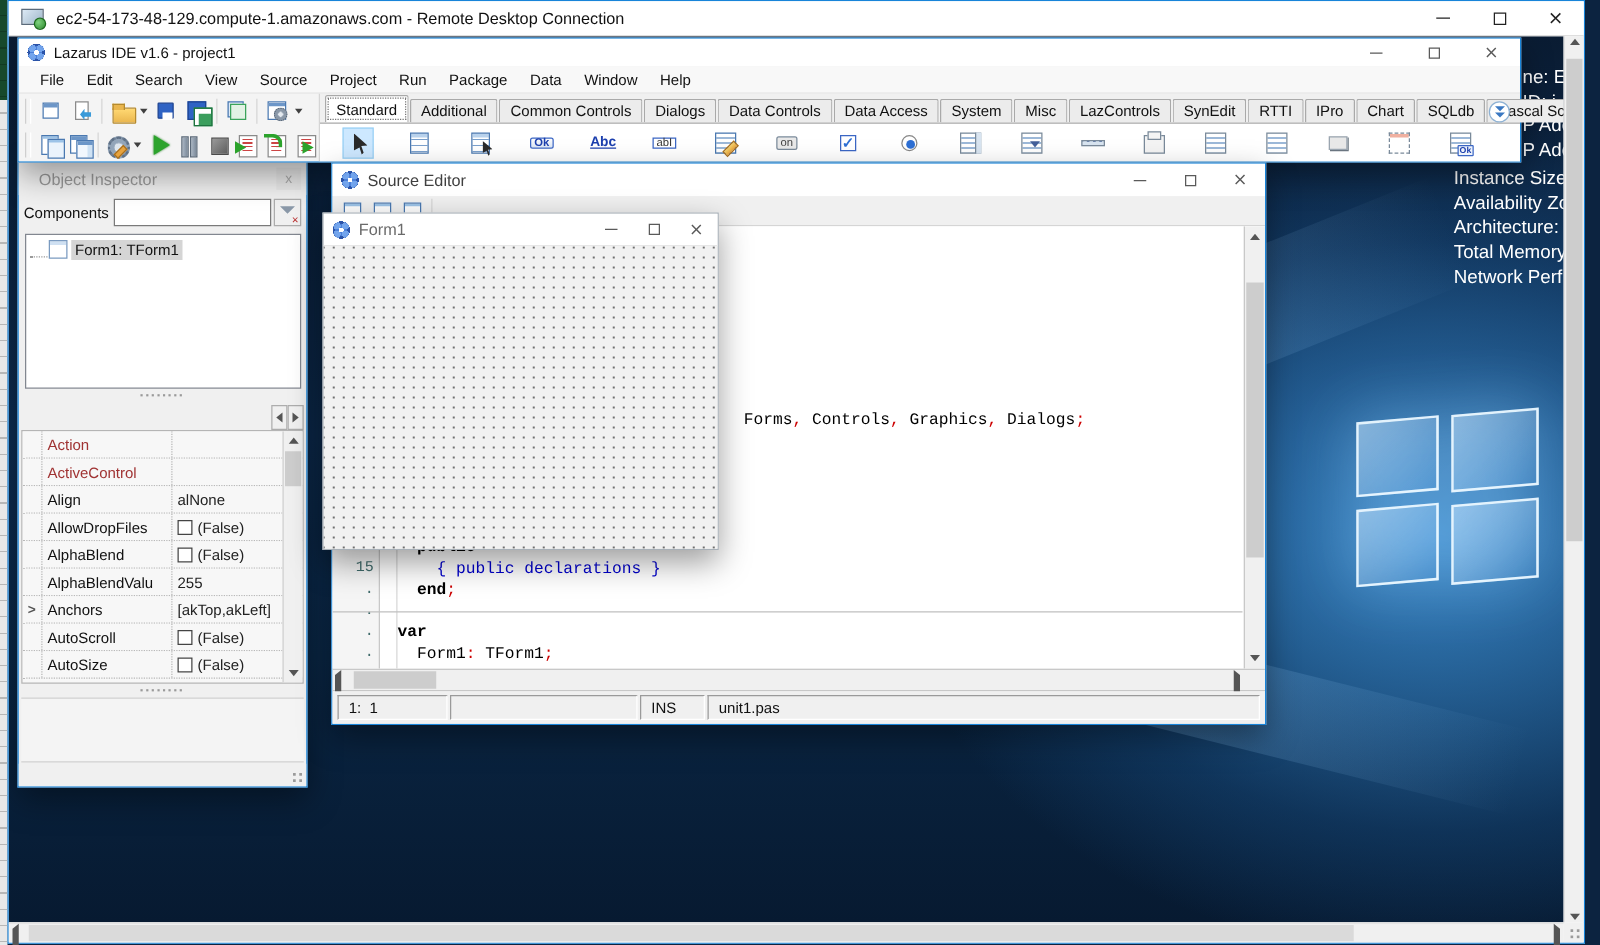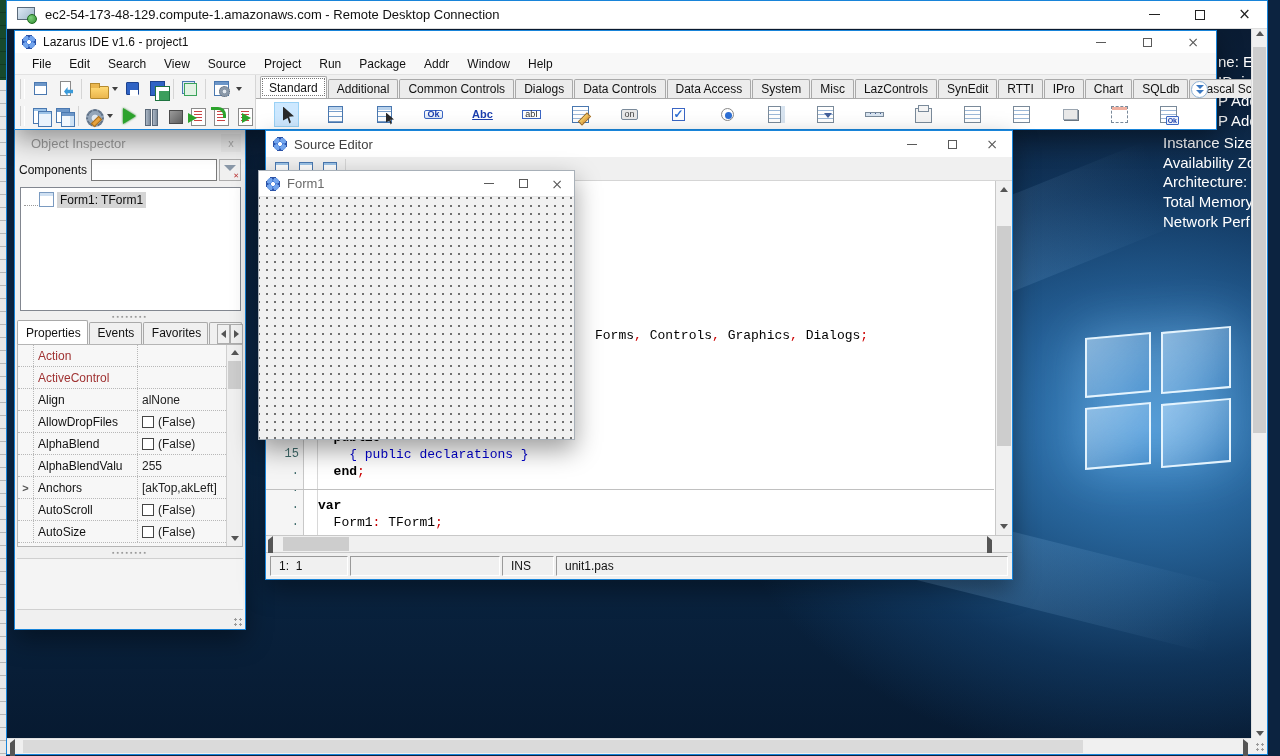--- a/index.html
+++ b/index.html
@@ -208,21 +208,21 @@
 .tk-cmt{color:#0000cc}
 .uses-frag{position:absolute;left:329px;top:147px;font:13px "Liberation Mono",monospace;white-space:pre}
 .se-vscroll{position:absolute;right:0;top:0;bottom:0;width:17px;background:#f0f0f0;border-left:1px solid #c8c8c8}
 .se-vthumb{position:absolute;left:1px;right:1px;top:45px;height:220px;background:#cdcdcd}
 .se-hscroll{position:absolute;left:0;right:0;top:404px;height:18px;background:#f0f0f0;border-top:1px solid #c8c8c8;border-bottom:1px solid #c8c8c8}
 .se-hthumb{position:absolute;left:17px;top:1px;width:66px;height:14px;background:#cdcdcd}
 .sb-left{position:absolute;left:2px;top:4px}
 .sb-right{position:absolute;right:20px;top:4px}
 .se-status{position:absolute;left:0;bottom:0;right:0;height:26px;background:#f0f0f0;display:flex;align-items:center;padding:2px 4px;gap:2px}
 .st-panel{height:20px;border:1px solid;border-color:#9a9a9a #fff #fff #9a9a9a;font-size:12px;color:#111;display:flex;align-items:center;padding:0 8px;white-space:pre}
-.st-1{width:78px}.st-2{width:150px}.st-3{width:52px}.st-4{flex:1}
+.st-1{width:88px}.st-2{width:150px}.st-3{width:52px}.st-4{flex:1}
 
 
 .form1{left:251px;top:141px;width:317px;height:270px;border:1px solid #a8b0b8;background:#f1f1f1;z-index:8}
 .form1 .wtitle{height:26px;border-bottom:1px solid #e6e6e6}
 .form1 .wcap{width:34px}
 .form-client{position:absolute;left:0;top:26px;right:0;bottom:0;background:#f1f1f1;
   background-image:radial-gradient(circle,#707070 0.9px,transparent 1px);background-size:8px 8px;background-position:4px 5px}
 
 
 .rdp-vscroll{position:absolute;right:0;top:28px;bottom:16px;width:16px;background:#eheh}
@@ -309,21 +309,21 @@
         <div class="menubar">
 
         <span class="menu-item">File</span>
             <span class="menu-item">Edit</span>
             <span class="menu-item">Search</span>
             <span class="menu-item">View</span>
             <span class="menu-item">Source</span>
             <span class="menu-item">Project</span>
             <span class="menu-item">Run</span>
             <span class="menu-item">Package</span>
-            <span class="menu-item">Addr</span>
+            <span class="menu-item">Data</span>
             <span class="menu-item">Window</span>
             <span class="menu-item">Help</span>
           </div>
         <div class="ide-body">
           <div class="toolbox">
             <div class="tb-row">
               <span class="gripv"></span>
               <span class="tbi i-winform"></span>
               <span class="tbi i-newunit"></span>
               <span class="sepv"></span>
@@ -474,27 +474,20 @@
           <span class="oi-funnel"></span>
         </div>
         <div class="oi-tree">
           <div class="tree-item">
             <span class="tree-dots"></span>
             <span class="tree-icon"></span>
             <span class="tree-label">Form1: TForm1</span>
           </div>
         </div>
         <div class="splitdots" style="top:184px">▪▪▪▪▪▪▪▪</div>
-        <div class="oi-tabs">
-
-        <span class="oi-tab active">Properties</span>
-            <span class="oi-tab">Events</span>
-            <span class="oi-tab">Favorites</span>
-            <span class="oi-tab">Re</span>
-          </div>
         <div class="oi-tabs" style="pointer-events:none;background:transparent">
           <span class="oi-tab-arrows">
             <span class="oi-tab-arr">
                 <span class="tri-l"></span>
               </span>
             <span class="oi-tab-arr">
                 <span class="tri-r"></span>
               </span>
           </span>
         </div>

